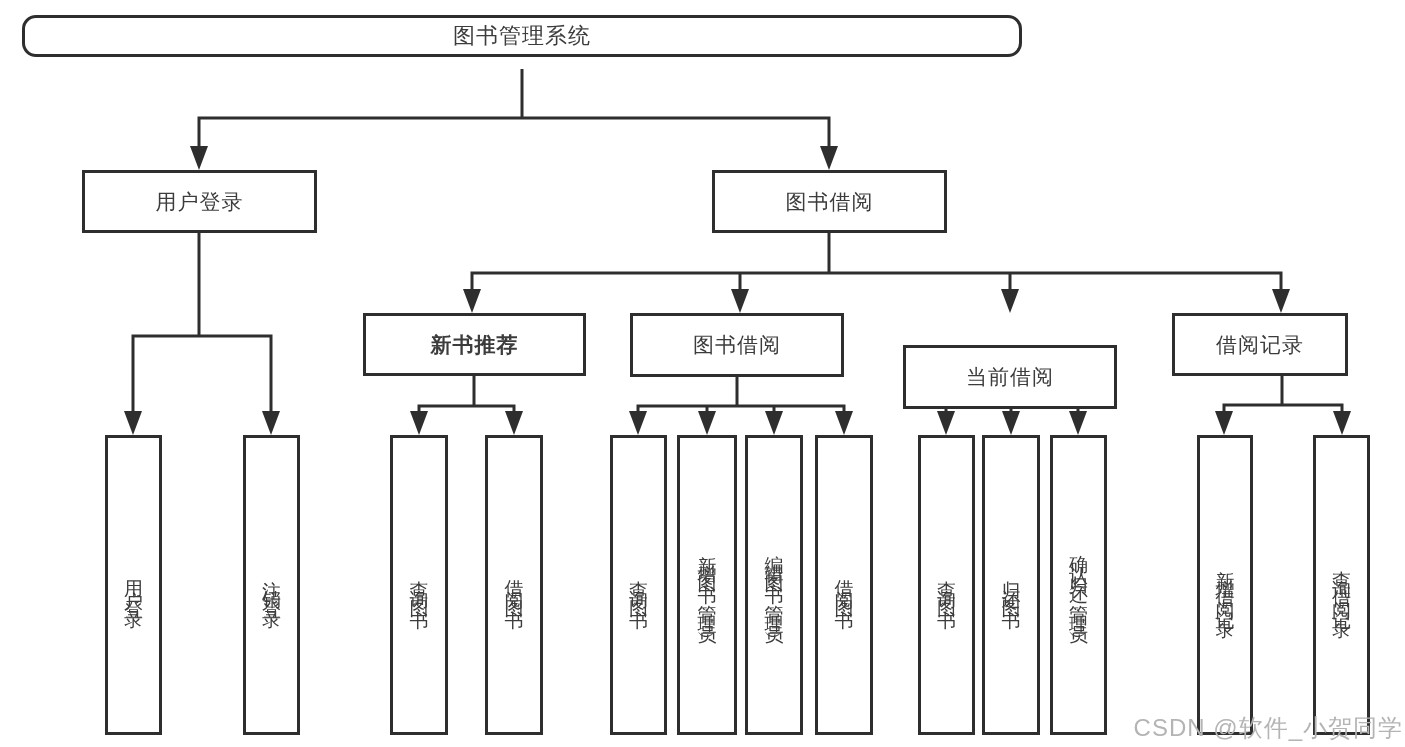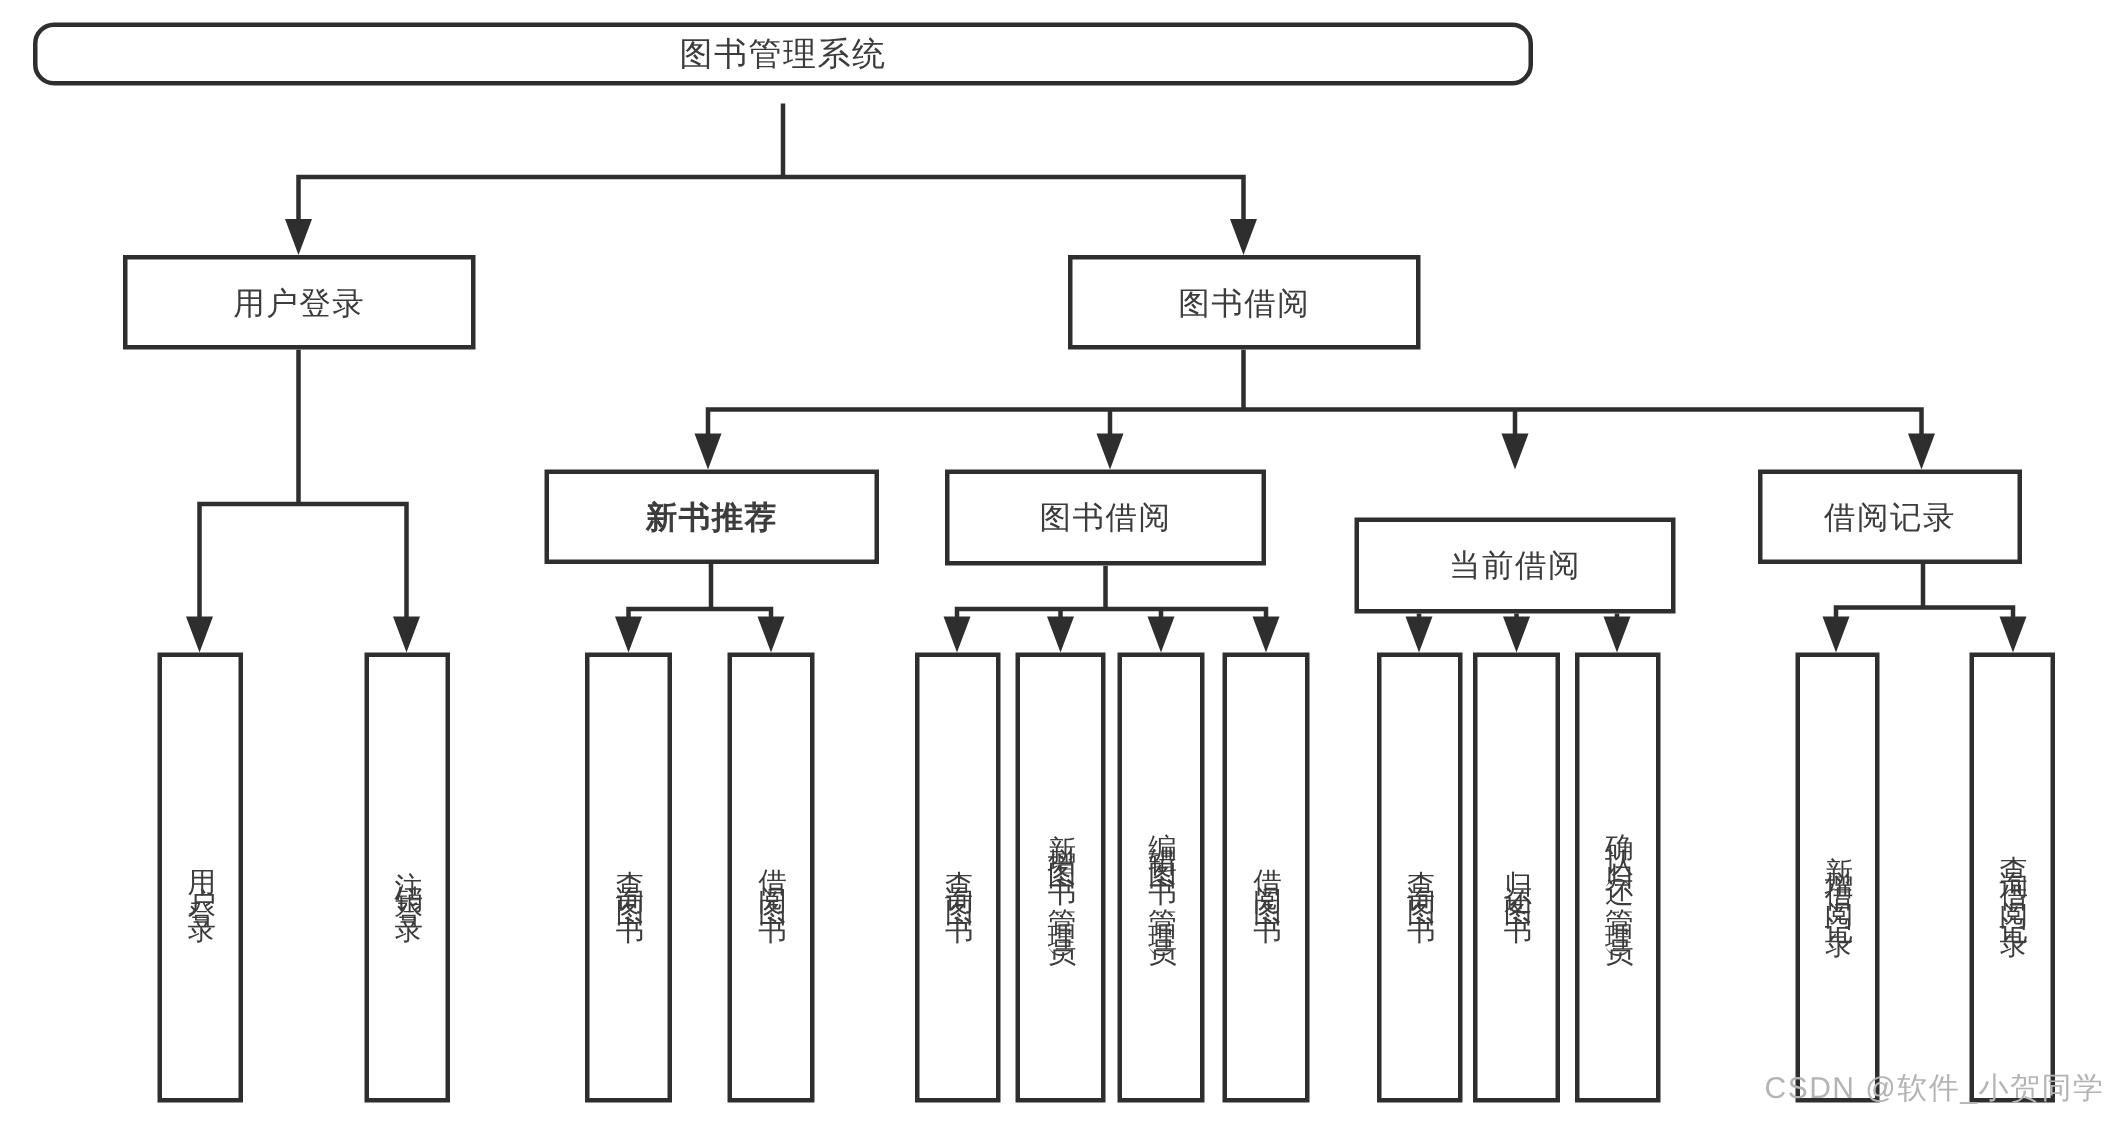--- a/index.html
+++ b/index.html
@@ -39,21 +39,21 @@
   #leaf-b1{left:677px; width:60px;}
   #leaf-b2{left:745px; width:58px;}
   #leaf-b3{left:815px; width:58px;}
   #leaf-c0{left:918px; width:57px;}
   #leaf-c1{left:982px; width:58px;}
   #leaf-c2{left:1050px;width:57px;}
   #leaf-r0{left:1197px;width:56px;}
   #leaf-r1{left:1313px;width:57px;}
   .watermark{
     position:absolute;right:2px;top:712px;
-    font-size:20px;color:#b4b4b4;letter-spacing:1px;white-space:nowrap;
+    font-size:24px;color:#b4b4b4;letter-spacing:1px;white-space:nowrap;
   }
 </style>
 </head>
 <body>
 
 <div class="stage">
 
   <svg class="wires" viewBox="0 0 1405 747" aria-hidden="true">
     <g stroke="#2e2e2e" stroke-width="3" fill="none">
 

